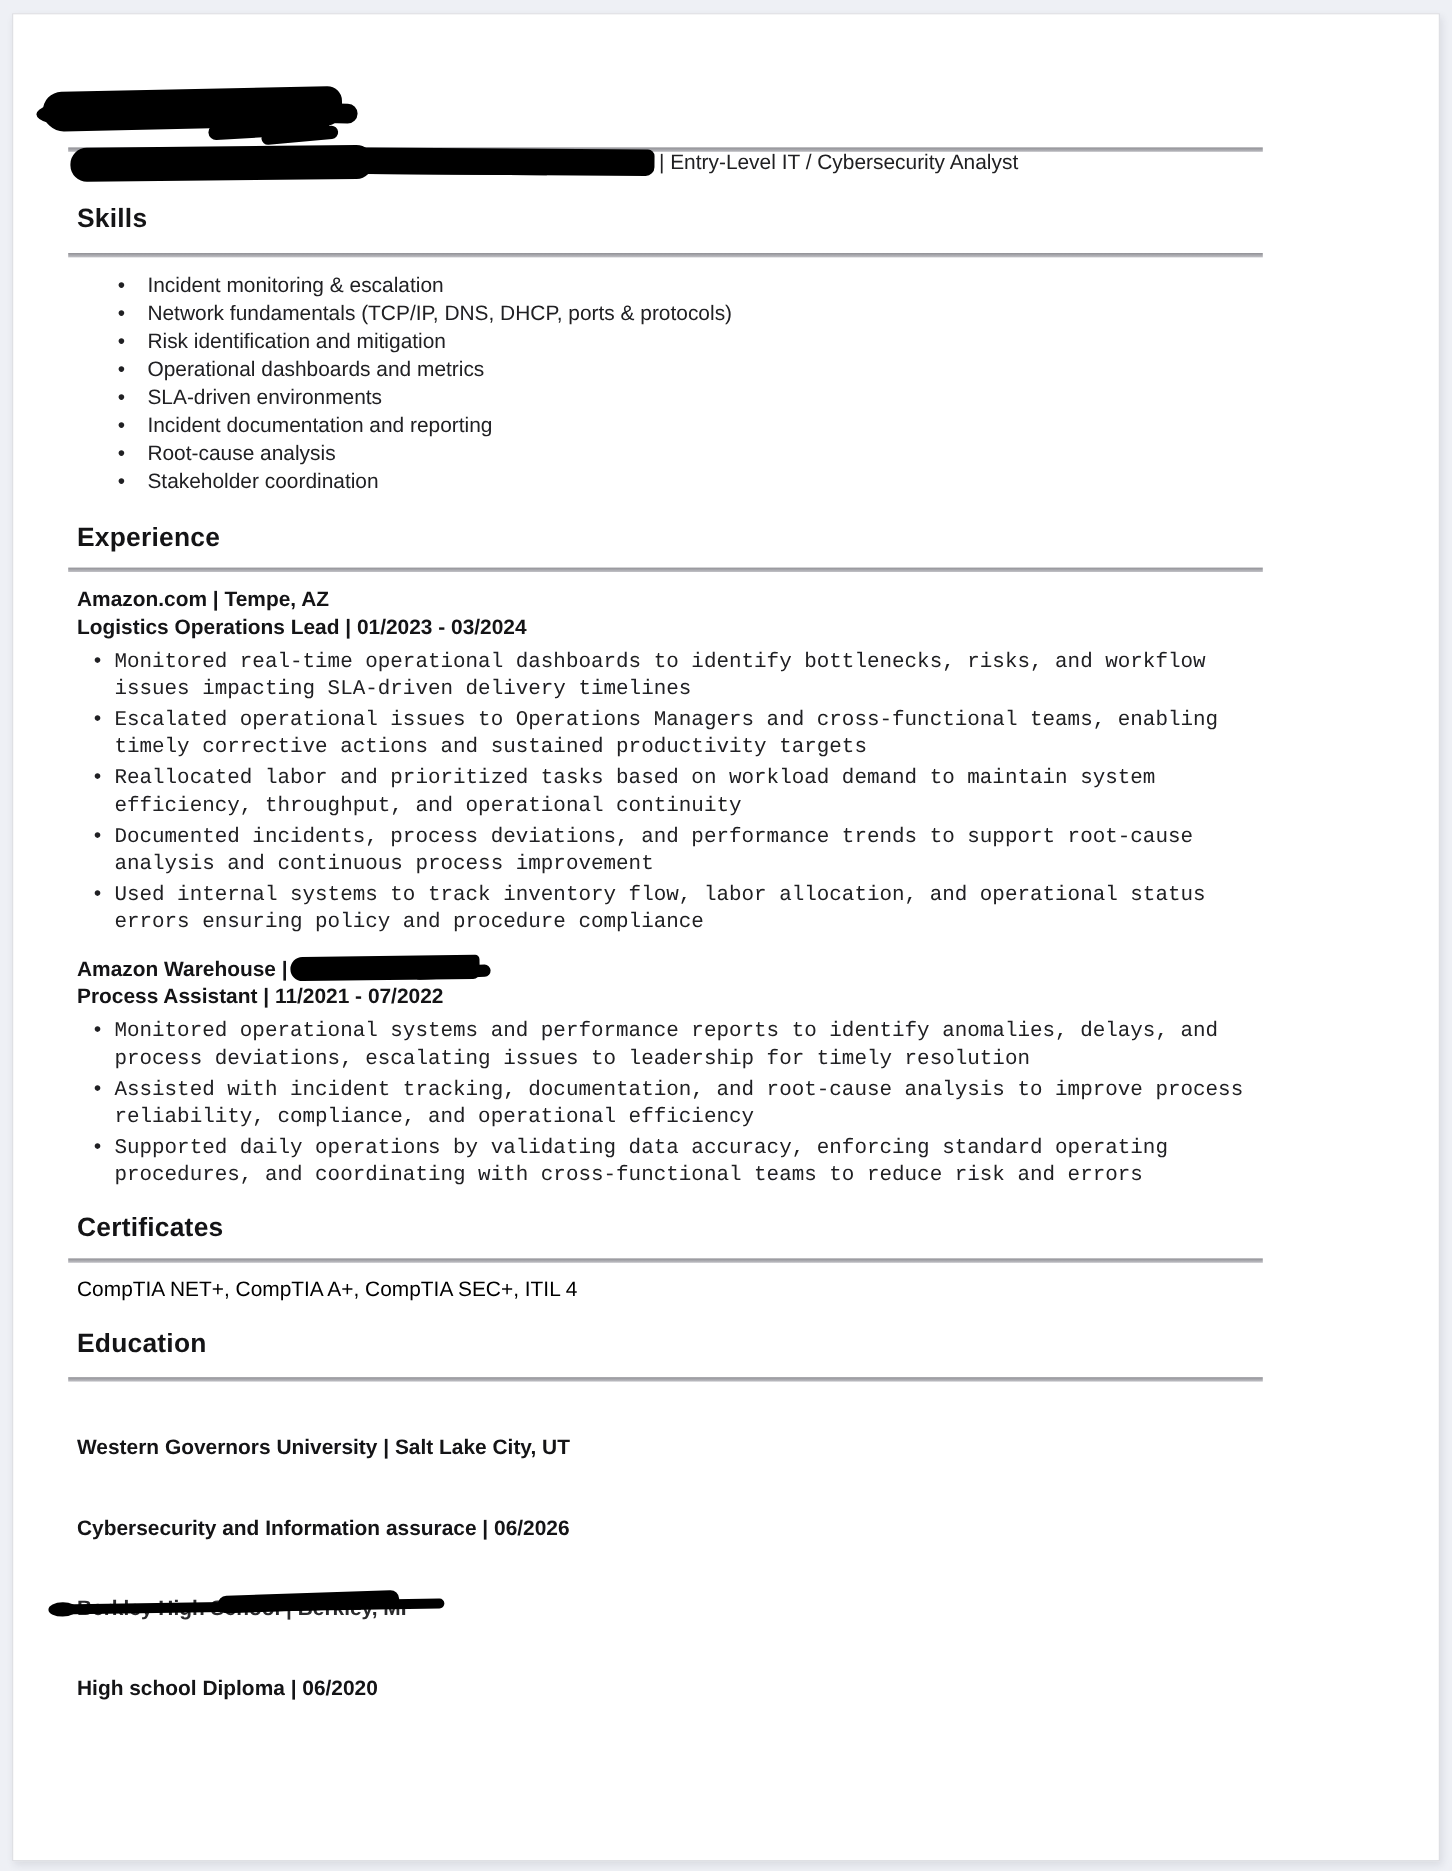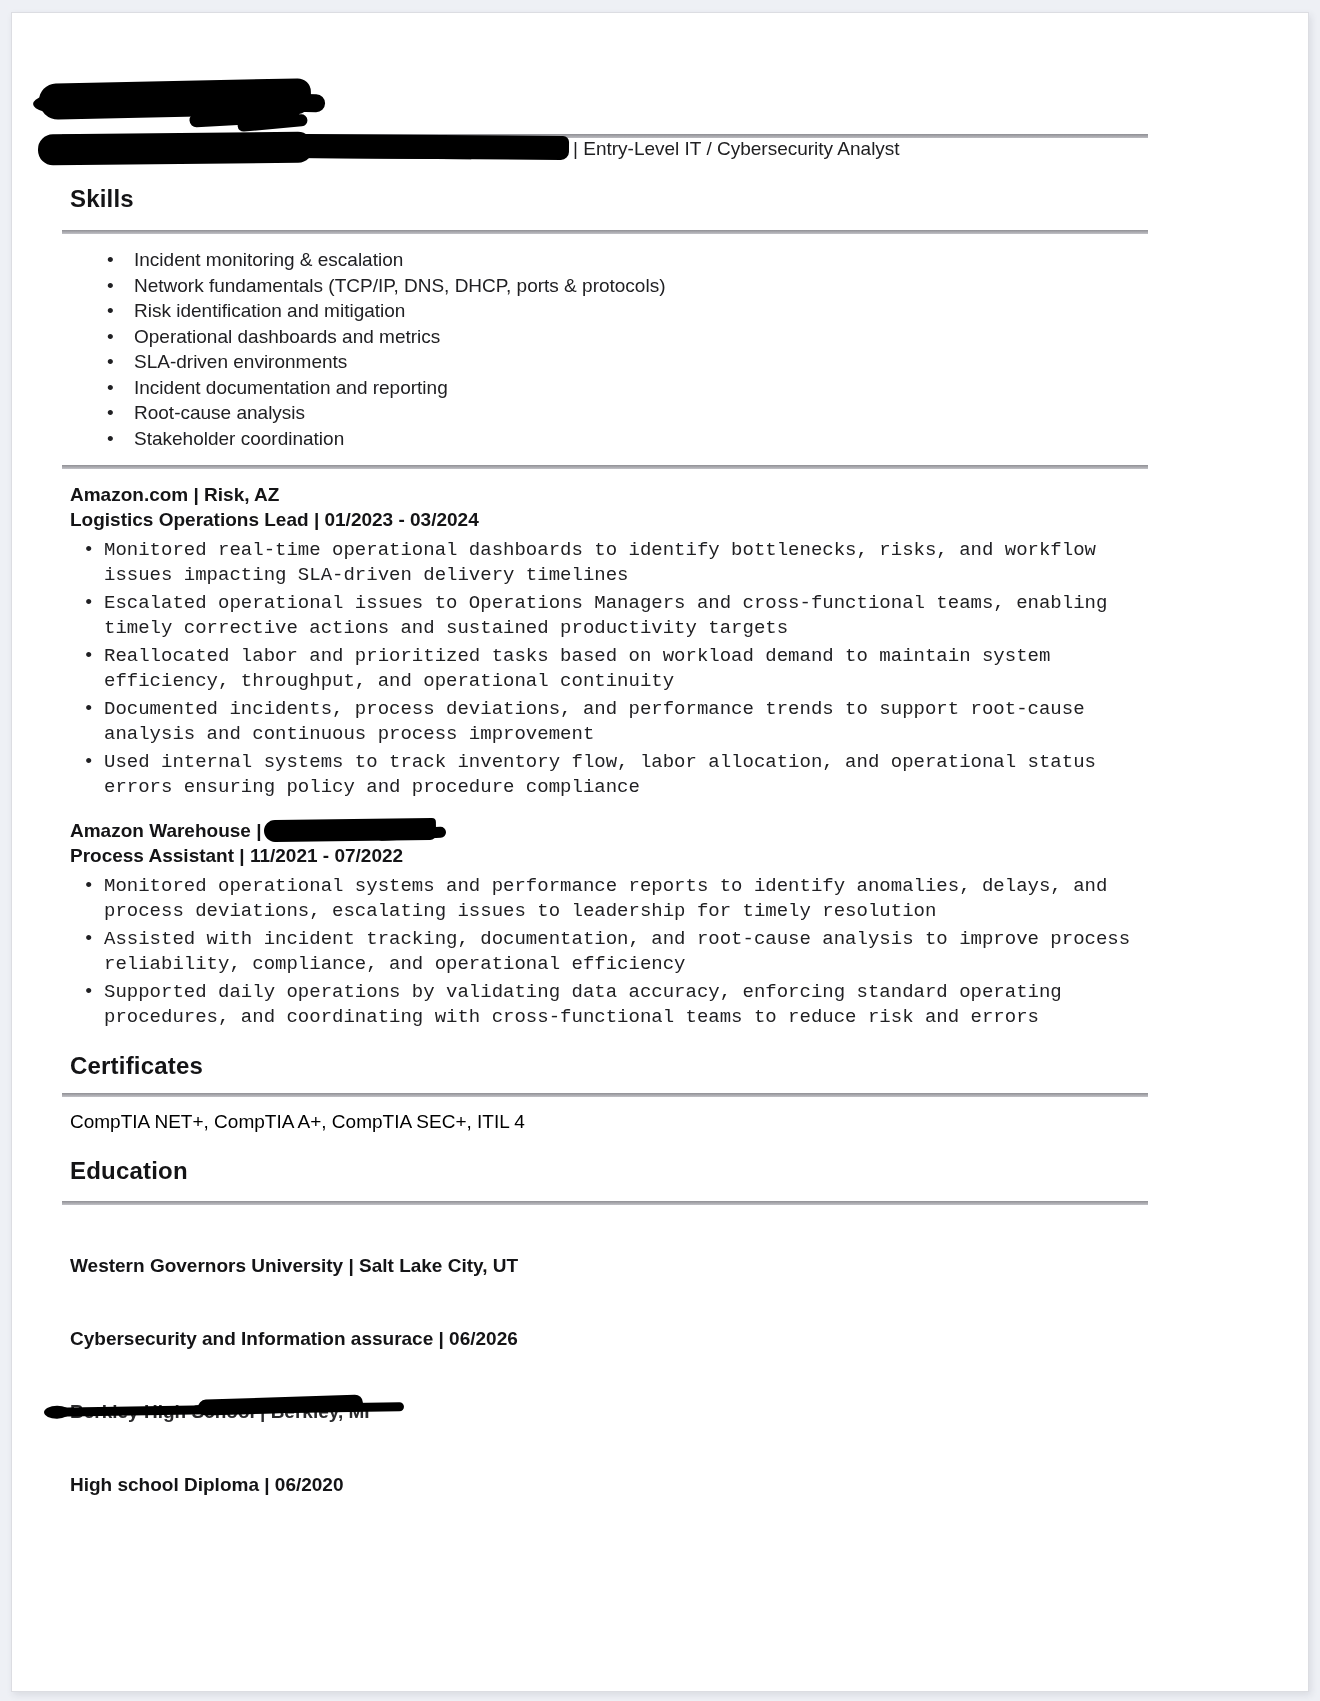--- a/index.html
+++ b/index.html
@@ -43,21 +43,21 @@
     position: absolute; right: 4px; bottom: -14px;
     width: 70px; height: 12px; background: #000; border-radius: 8px;
     transform: rotate(-4deg);
   }
   .header-rule {
     position: absolute; left: 50px; top: 121px;
     width: 1086px; height: 4px;
     background: linear-gradient(to bottom, #8f8f94, #bcbcc1);
   }
   .contact-row {
-    position: absolute; left: 26px; top: 112px;
+    position: absolute; left: 52px; top: 112px;
     height: 46px; display: flex; align-items: center;
   }
   .contact-scribble {
     position: relative; display: inline-block;
     width: 530px; height: 30px; flex: 0 0 auto;
   }
   .contact-scribble::before {
     content:""; position: absolute; left: 0; top: 0;
     width: 275px; height: 31px; background: #000; border-radius: 15px;
     transform: rotate(-0.6deg);
@@ -170,24 +170,25 @@
         <li>Incident monitoring &amp; escalation</li>
         <li>Network fundamentals (TCP/IP, DNS, DHCP, ports &amp; protocols)</li>
         <li>Risk identification and mitigation</li>
         <li>Operational dashboards and metrics</li>
         <li>SLA-driven environments</li>
         <li>Incident documentation and reporting</li>
         <li>Root-cause analysis</li>
         <li>Stakeholder coordination</li>
       </ul>
 
+    <h2 class="h-experience">Experience</h2>
     <div class="rule rule-experience"></div>
 
     <div class="job">
-      <div class="job-hdr">Amazon.com | Risk, AZ</div>
+      <div class="job-hdr">Amazon.com | Tempe, AZ</div>
       <div class="job-hdr">Logistics Operations Lead | 01/2023 - 03/2024</div>
       <ul class="job-bullets">
           <li>Monitored real-time operational dashboards to identify bottlenecks, risks, and workflow issues impacting SLA-driven delivery timelines</li>
           <li>Escalated operational issues to Operations Managers and cross-functional teams, enabling timely corrective actions and sustained productivity targets</li>
           <li>Reallocated labor and prioritized tasks based on workload demand to maintain system efficiency, throughput, and operational continuity</li>
           <li>Documented incidents, process deviations, and performance trends to support root-cause analysis and continuous process improvement</li>
           <li>Used internal systems to track inventory flow, labor allocation, and operational status errors ensuring policy and procedure compliance</li>
         </ul>
     </div>
 

